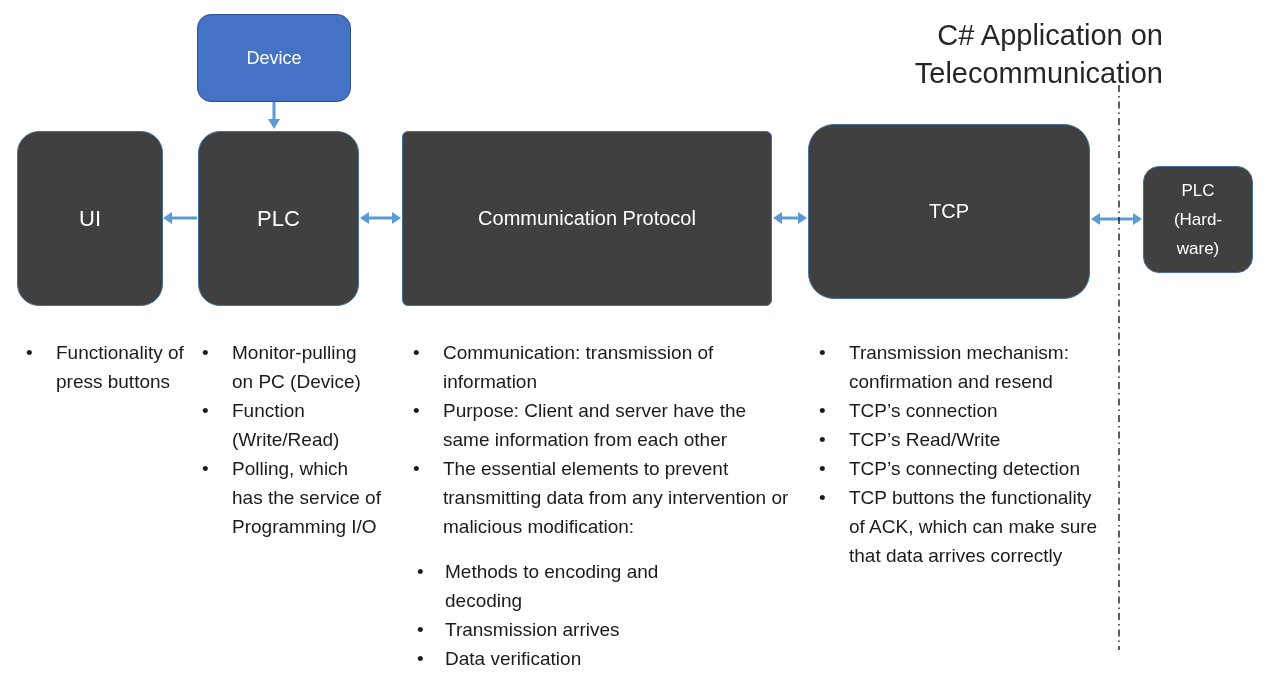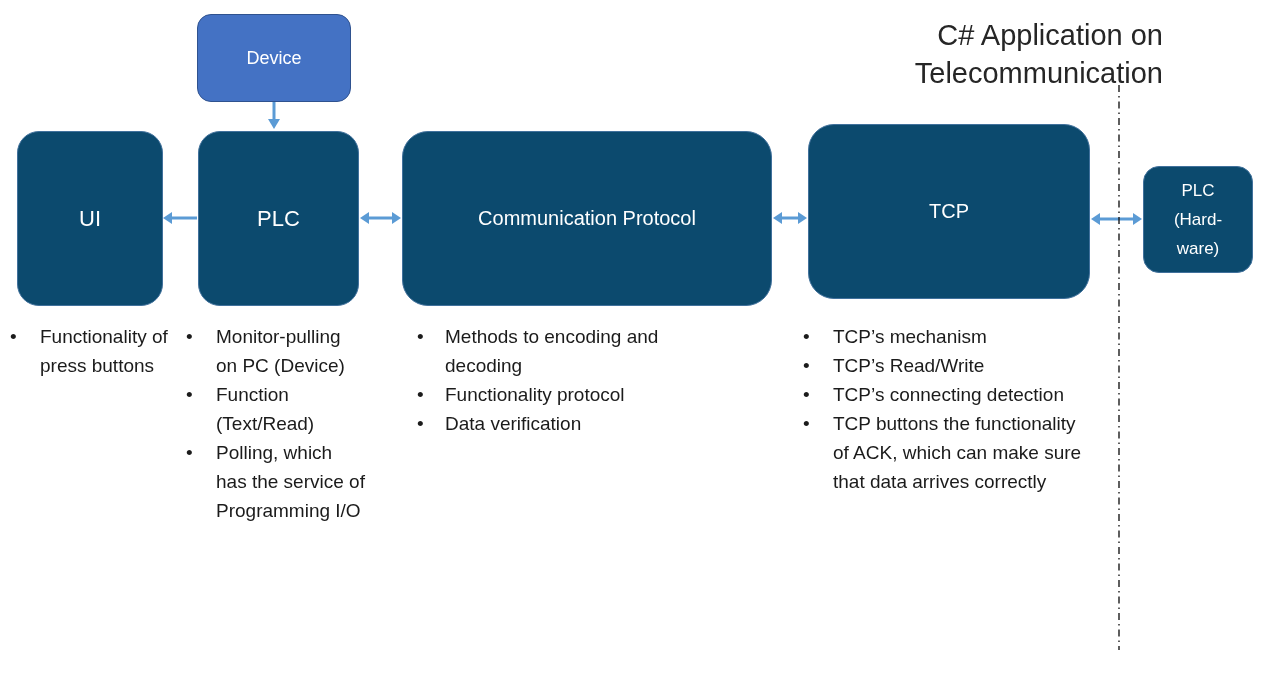--- a/index.html
+++ b/index.html
@@ -20,57 +20,57 @@
     left: 663px;
     top: 16px;
     width: 500px;
     text-align: right;
     font-size: 29px;
     line-height: 38px;
     color: #262626;
   }
   .box {
     position: absolute;
-    background: #0c4a6e;
+    background: #404040;
     border: 1.5px solid #41719C;
     color: #ffffff;
     display: flex;
     align-items: center;
     justify-content: center;
     text-align: center;
     box-sizing: border-box;
   }
   .box-device {
     left: 197px; top: 14px; width: 154px; height: 88px;
     border-radius: 14px;
     background: #4472C4;
     border-color: #2F528F;
     font-size: 18px;
   }
   .box-ui   { left: 17px;  top: 131px; width: 146px; height: 175px; border-radius: 22px; font-size: 22px; }
   .box-plc  { left: 198px; top: 131px; width: 161px; height: 175px; border-radius: 22px; font-size: 22px; }
-  .box-comm { left: 402px; top: 131px; width: 370px; height: 175px; border-radius: 26px; font-size: 20px; }
+  .box-comm { left: 402px; top: 131px; width: 370px; height: 175px; border-radius: 6px; font-size: 20px; }
   .box-tcp  { left: 808px; top: 124px; width: 282px; height: 175px; border-radius: 26px; font-size: 20px; }
   .box-hw   { left: 1143px; top: 166px; width: 110px; height: 107px; border-radius: 16px; font-size: 17px; line-height: 29px; }
   .arrow-layer {
     position: absolute;
     left: 0; top: 0;
     width: 1269px;
     height: 695px;
     pointer-events: none;
   }
   .notes {
     position: absolute;
     color: #1b1b1b;
     font-size: 19px;
     line-height: 29px;
   }
   .notes ul {
     list-style: none;
-    margin: 0;
+    margin: 16px;
     padding: 0;
   }
   .notes li {
     position: relative;
     padding-left: 30px;
   }
   .notes li::before {
     content: "\2022";
     position: absolute;
     left: 0;
@@ -165,35 +165,41 @@
 
   <div class="notes col-ui">
     <ul>
       <li>Functionality of press buttons</li>
     </ul>
   </div>
 
   <div class="notes col-plc">
     <ul>
       <li>Monitor-pulling on PC (Device)</li>
-      <li>Function (Text/Read)</li>
+      <li>Function (Write/Read)</li>
       <li>Polling, which has the service of Programming I/O</li>
     </ul>
   </div>
 
   <div class="notes col-comm">
+    <ul>
+      <li>Communication: transmission of information</li>
+      <li>Purpose: Client and server have the same information from each other</li>
+      <li>The essential elements to prevent transmitting data from any intervention or malicious modification:</li>
+    </ul>
     <ul class="sub">
       <li>Methods to encoding and decoding</li>
-      <li>Functionality protocol</li>
+      <li>Transmission arrives</li>
       <li>Data verification</li>
     </ul>
   </div>
 
   <div class="notes col-tcp">
     <ul>
-      <li>TCP’s mechanism</li>
+      <li>Transmission mechanism: confirmation and resend</li>
+      <li>TCP’s connection</li>
       <li>TCP’s Read/Write</li>
       <li>TCP’s connecting detection</li>
       <li>TCP buttons the functionality of ACK, which can make sure that data arrives correctly</li>
     </ul>
   </div>
 
 </div>
 
 </body></html>

